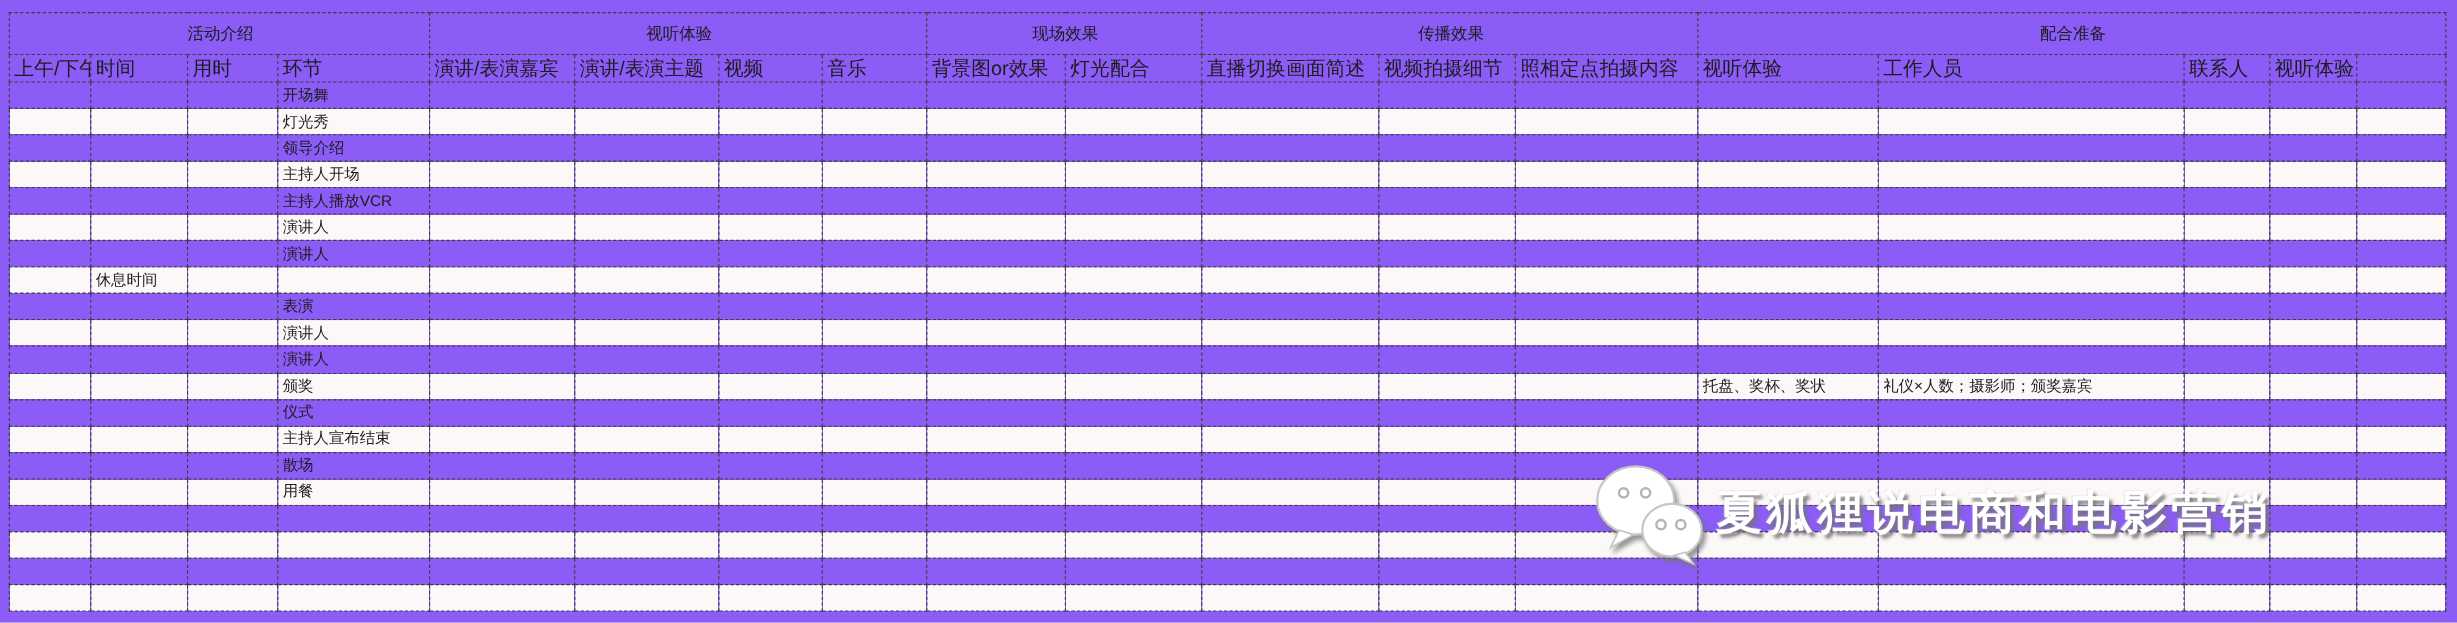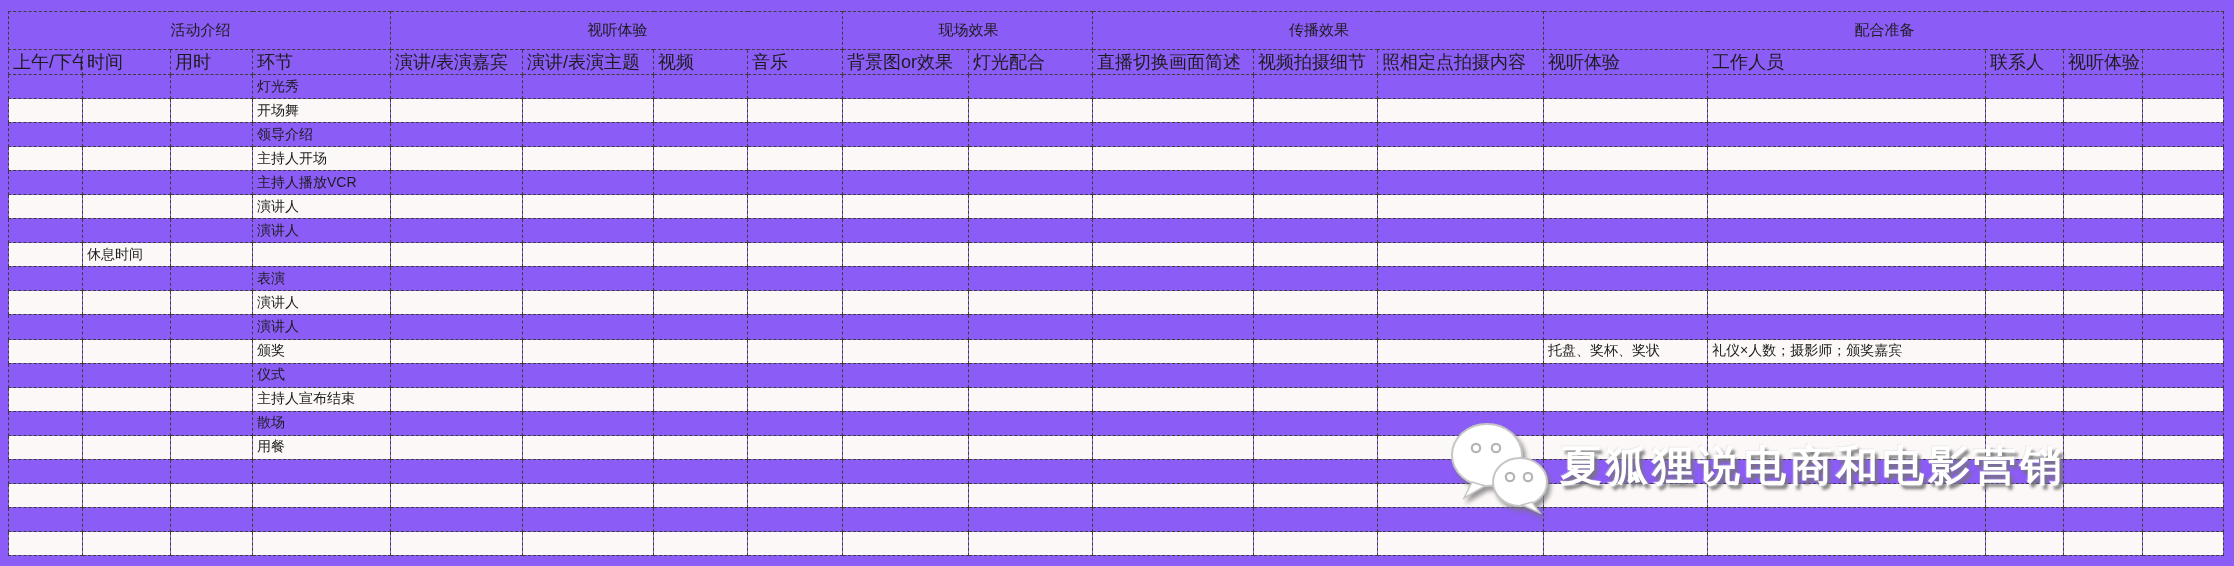--- a/index.html
+++ b/index.html
@@ -90,41 +90,41 @@
           <td>联系人</td>
           <td>视听体验</td>
           <td></td>
         </tr>
       </thead>
     <tbody>
         <tr>
           <td></td>
           <td></td>
           <td></td>
+          <td>开场舞</td>
+          <td></td>
+          <td></td>
+          <td></td>
+          <td></td>
+          <td></td>
+          <td></td>
+          <td></td>
+          <td></td>
+          <td></td>
+          <td></td>
+          <td></td>
+          <td></td>
+          <td></td>
+          <td></td>
+        </tr>
+        <tr>
+          <td></td>
+          <td></td>
+          <td></td>
           <td>灯光秀</td>
-          <td></td>
-          <td></td>
-          <td></td>
-          <td></td>
-          <td></td>
-          <td></td>
-          <td></td>
-          <td></td>
-          <td></td>
-          <td></td>
-          <td></td>
-          <td></td>
-          <td></td>
-          <td></td>
-        </tr>
-        <tr>
-          <td></td>
-          <td></td>
-          <td></td>
-          <td>开场舞</td>
           <td></td>
           <td></td>
           <td></td>
           <td></td>
           <td></td>
           <td></td>
           <td></td>
           <td></td>
           <td></td>
           <td></td>

